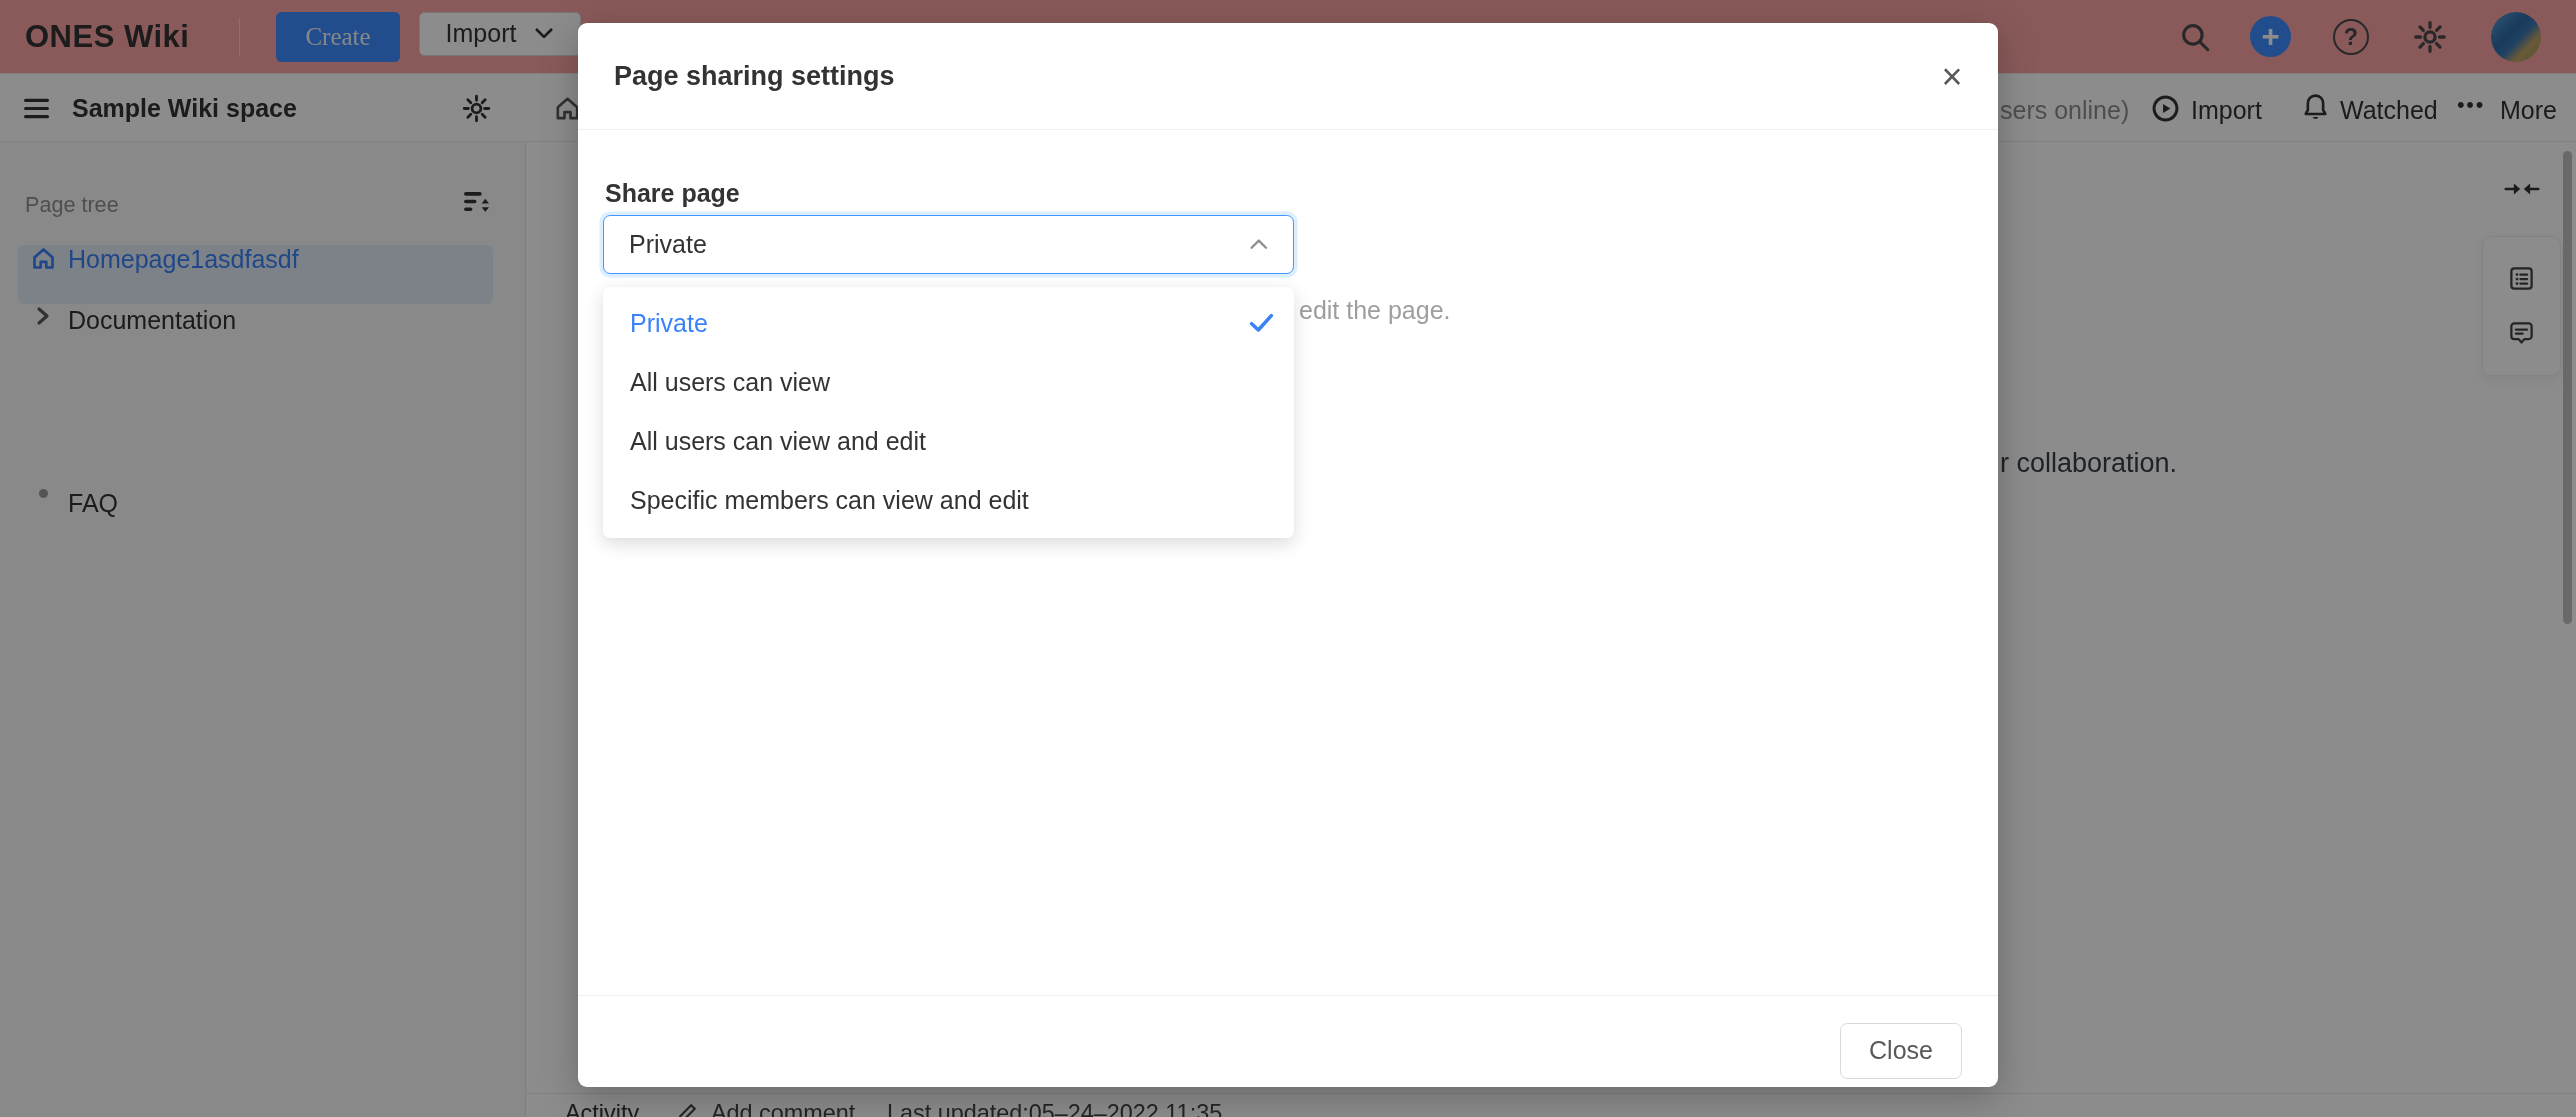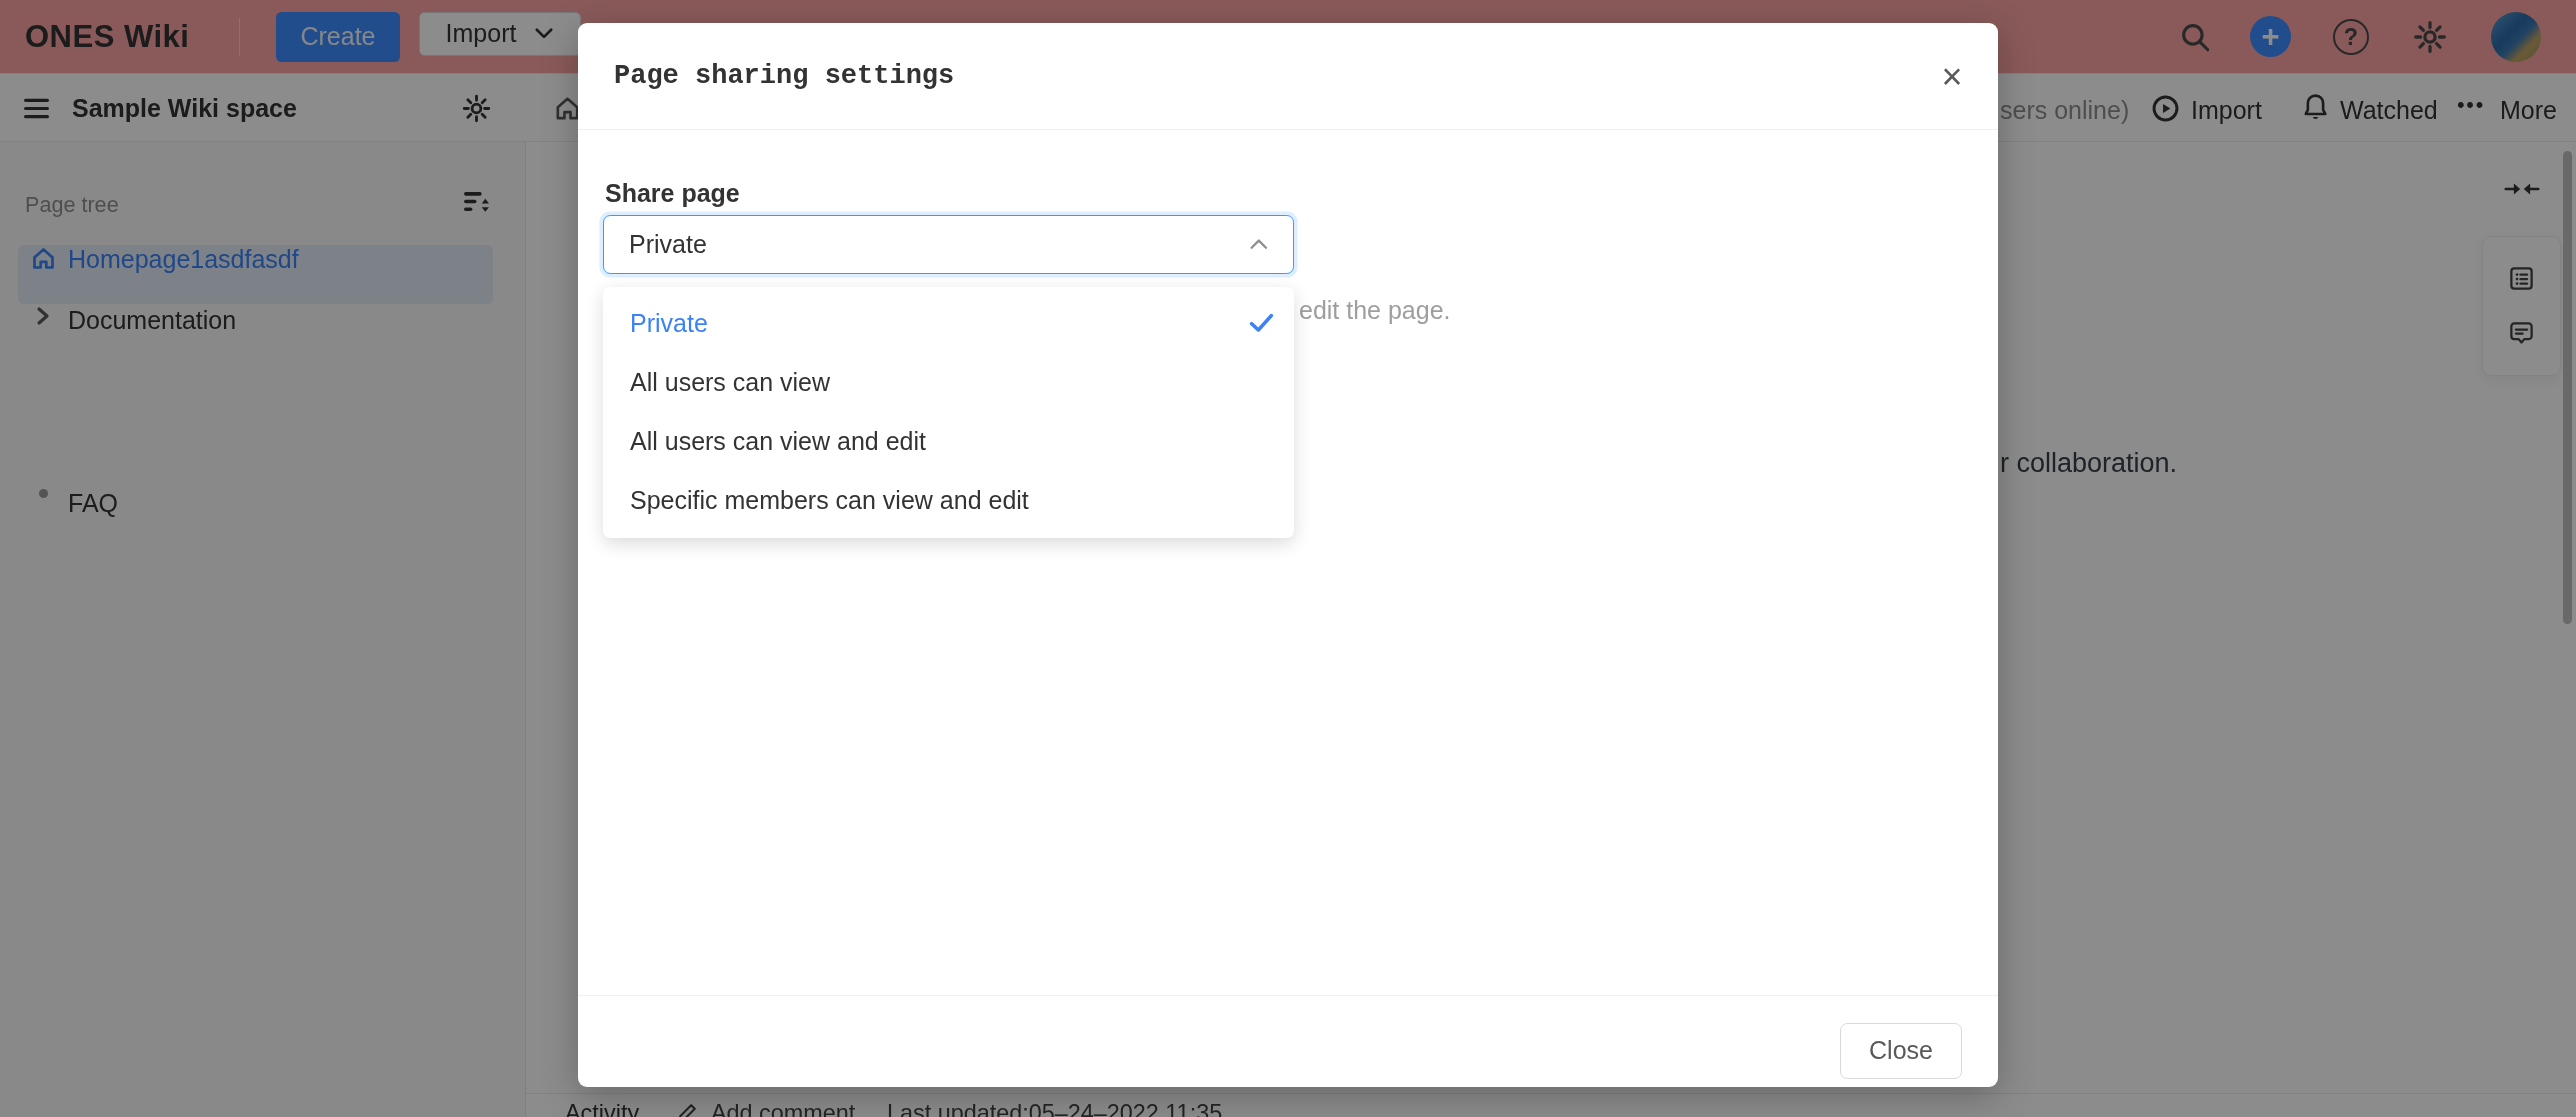--- a/index.html
+++ b/index.html
@@ -6,21 +6,21 @@
   #stage{position:relative;width:2576px;height:1118px;overflow:hidden;background:#fff;
          font-family:"Liberation Sans","DejaVu Sans",sans-serif;color:#333;font-size:25px;}
   .abs{position:absolute;}
   svg{display:block;}
 
   
   #topbar{left:0;top:0;width:2576px;height:74px;background:#fca5a5;border-bottom:0.9px solid #ebebeb;box-sizing:border-box;}
   .logo{left:25px;top:0;height:74px;display:flex;align-items:center;font-size:31px;font-weight:600;letter-spacing:0.5px;color:#333;}
   .v-div{width:0.9px;background:#dcdcdc;}
   .btn-primary{left:276px;top:11.7px;width:124px;height:50px;background:#3f8cff;color:#f2f6fb;border:none;
-               border-radius:5.4px;font-size:25px;display:flex;align-items:center;justify-content:center;cursor:pointer;}
+               border-radius:5.4px;font-size:25px;display:flex;align-items:center;justify-content:center;cursor:pointer;font-family:Liberation Serif, serif;}
   .btn-outline{left:419px;top:11.7px;width:162px;height:44px;background:#fff;border:0.9px solid #d9d9d9;color:#333;
                border-radius:5.4px;font-size:25px;display:flex;align-items:center;justify-content:center;gap:18px;box-sizing:border-box;}
   .topicon{color:#4a4a4a;}
   .plus-circle{width:41px;height:41px;border-radius:50%;background:#3f8cff;color:#fff;display:flex;align-items:center;justify-content:center;font-size:31px;font-weight:600;line-height:1;}
   .help-circle{width:36px;height:36px;border-radius:50%;border:2.3px solid #4a4a4a;color:#4a4a4a;display:flex;align-items:center;justify-content:center;font-size:23.4px;font-weight:700;box-sizing:border-box;}
   .avatar{width:50px;height:50px;border-radius:50%;background:linear-gradient(135deg,#5a9fd0 0%,#2d6aa8 40%,#3b78b4 55%,#c0a265 72%,#93a05e 100%);}
 
   
   #spacebar{left:0;top:74px;width:2576px;height:68px;background:#fff;border-bottom:0.9px solid #ebebeb;box-sizing:border-box;}
   .space-name{font-size:25px;font-weight:600;color:#333;}
@@ -44,21 +44,21 @@
 
   
   #bottombar{left:526px;top:1093px;width:2050px;height:25px;border-top:0.9px solid #ebebeb;background:#fff;box-sizing:border-box;}
   .foot-text{font-size:23.4px;color:#424242;white-space:nowrap;}
 
   
   #overlay{left:0;top:0;width:2576px;height:1118px;background:rgba(0,0,0,.45);z-index:10;}
   #modal{left:578px;top:22.5px;width:1420px;height:1064px;background:#fff;border-radius:9px;z-index:20;
          box-shadow:0 9px 36px rgba(0,0,0,.25);}
   .modal-header{left:0;top:0;width:1420px;height:107px;border-bottom:0.9px solid #f0f0f0;box-sizing:border-box;}
-  .modal-title{left:36px;top:0;height:107px;display:flex;align-items:center;font-size:27px;font-weight:600;color:#333;font-family:Liberation Mono, monospace;}
+  .modal-title{left:36px;top:0;height:107px;display:flex;align-items:center;font-size:27px;font-weight:600;color:#333;}
   .modal-close{left:1347px;top:27px;width:54px;height:54px;display:flex;align-items:center;justify-content:center;
                font-size:36px;color:#595959;cursor:pointer;line-height:1;}
   .share-label{left:27px;top:156px;font-size:25px;font-weight:600;color:#333;}
   .select{left:25px;top:192px;width:691px;height:59px;border:1.8px solid #4096ff;border-radius:7.2px;background:#fff;
           box-shadow:0 0 0 3.6px rgba(24,144,255,.15);display:flex;align-items:center;box-sizing:border-box;cursor:pointer;}
   .select-value{margin-left:25px;font-size:25px;color:#333;}
   .select-arrow{position:absolute;right:23.4px;color:#8f8f8f;}
   .helper{left:721px;top:273px;font-size:25px;color:#9e9e9e;white-space:nowrap;}
   .dropdown{left:25px;top:264px;width:691px;height:251px;background:#fff;border-radius:7.2px;z-index:30;
             box-shadow:0 5.4px 18px rgba(0,0,0,.14);padding:7.2px 0;box-sizing:border-box;}

